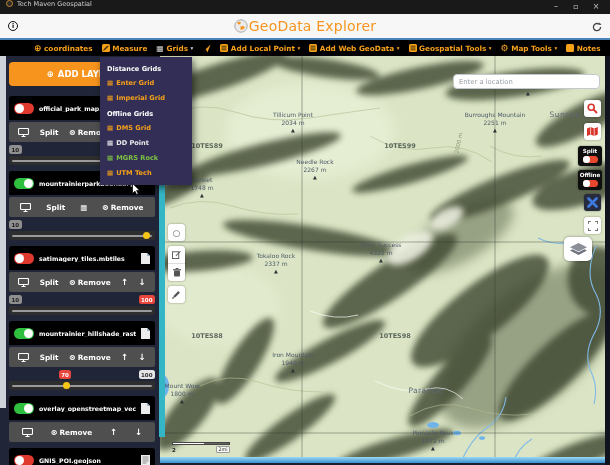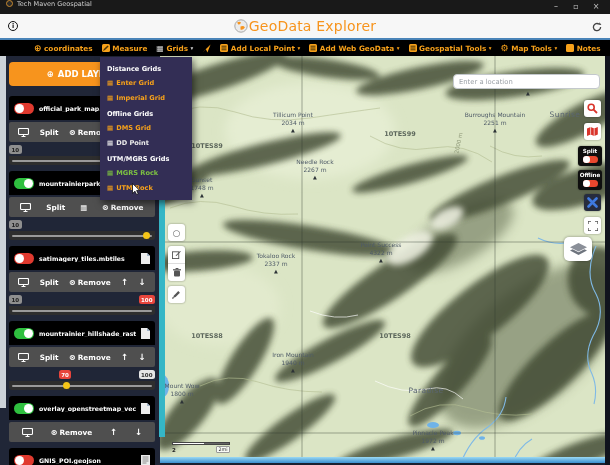--- a/index.html
+++ b/index.html
@@ -458,21 +458,21 @@
       </g>
       <g stroke="rgba(45,55,45,0.5)" stroke-width="0.8">
         <line x1="142" y1="0" x2="142" y2="409"></line>
         <line x1="335" y1="0" x2="335" y2="409"></line>
         <line x1="0" y1="186" x2="445" y2="186"></line>
         <line x1="0" y1="377" x2="445" y2="377"></line>
       </g>
     </svg>
 
     <span class="glabel" style="left:47px;top:86px">10TES89</span>
-    <span class="glabel" style="left:240px;top:74px">10TES99</span>
+    <span class="glabel" style="left:240px;top:86px">10TES99</span>
     <span class="glabel" style="left:47px;top:276px">10TES88</span>
     <span class="glabel" style="left:235px;top:276px">10TES98</span>
     <span class="clabel" style="left:288px;top:84px">2000 m</span>
 
     <div class="mlabel" style="left:133px;top:55px">
       <span>Tillicum Point</span>
         <span>2034 m</span>
         <span class="peak">▲</span>
     </div>
     <div class="mlabel" style="left:155px;top:102px">
@@ -621,27 +621,26 @@
       </div>
     <div class="ddh">Offline Grids</div>
     <div class="ddi or">
         <span>▦</span>
         <span>DMS Grid</span>
       </div>
     <div class="ddi wh">
         <span>▦</span>
         <span>DD Point</span>
       </div>
-    <div class="ddh">UTM/MGRS Grids</div>
     <div class="ddi gr">
         <span>▦</span>
         <span>MGRS Rock</span>
       </div>
     <div class="ddi or">
         <span>▦</span>
-        <span>UTM Rock</span>
+        <span>UTM Tech</span>
       </div>
     <svg class="cursor" width="8" height="12" viewBox="0 0 8 12">
       <path d="M0.5 0.5 L0.5 10.5 L3 8.2 L4.6 11.5 L6.2 10.7 L4.6 7.5 L7.5 7.2 Z" fill="#fff" stroke="#000" stroke-width="0.7"></path>
     </svg>
   </div>
 
 </div>
 
 </body></html>

